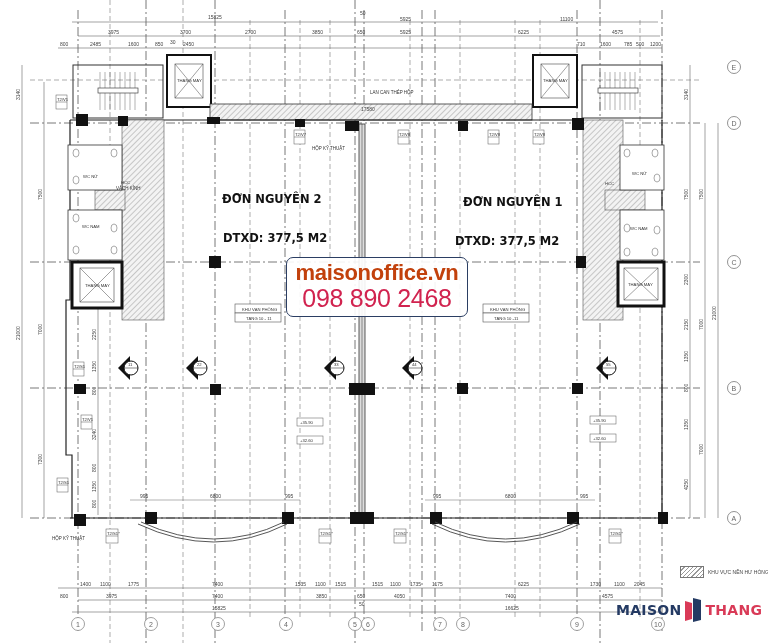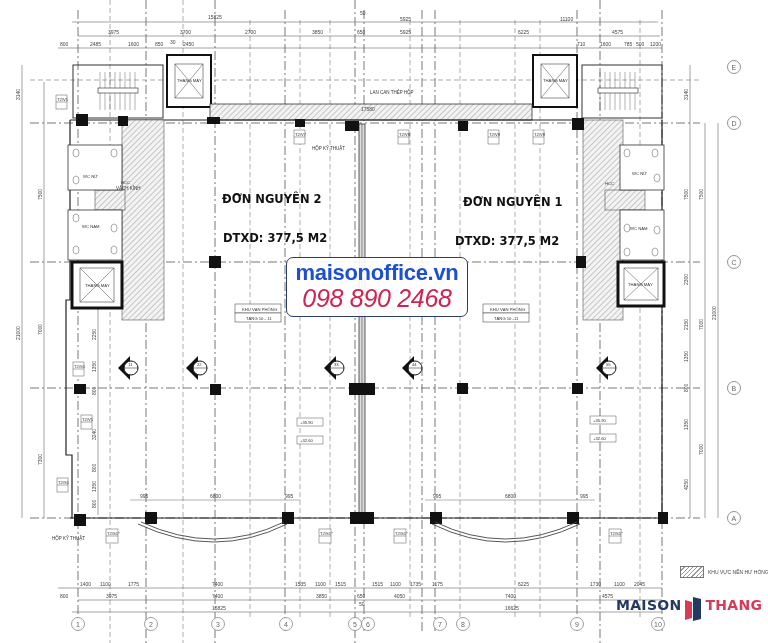--- a/index.html
+++ b/index.html
@@ -9,23 +9,23 @@
   .dimv { font-family:"Liberation Sans", sans-serif; font-size:5px; fill:#444; }
   .lbl { font-family:"Liberation Sans", sans-serif; font-size:4.5px; fill:#333; }
   .title { font-family:"DejaVu Sans", sans-serif; font-weight:bold; font-size:11.5px; fill:#111; }
   .bub { font-family:"Liberation Sans", sans-serif; font-size:7px; fill:#666; }
   .tag { font-family:"Liberation Sans", sans-serif; font-size:4.2px; fill:#333; }
   .watermark {
     position:absolute; left:286px; top:257px; width:182px; height:60px;
     border:1.3px solid #2b3e63; border-radius:7px; background:rgba(255,255,255,0.9);
     text-align:center; box-sizing:border-box;
   }
-  .wm-site { display:block; font-family:"Liberation Sans", sans-serif; font-size:22px; font-weight:bold; color:#1d4ed8; line-height:24px; margin-top:3px; letter-spacing:-0.3px; }
-  .wm-phone { display:block; font-family:"Liberation Sans", sans-serif; font-size:25px; color:#d1234f; line-height:27px; letter-spacing:-0.3px;font-style:italic; }
-  .logo { position:absolute; left:616px; top:597px; height:26px; display:flex; }
+  .wm-site { display:block; font-family:"Liberation Sans", sans-serif; font-size:22px; font-weight:bold; color:#c2410c; line-height:24px; margin-top:3px; letter-spacing:-0.3px; }
+  .wm-phone { display:block; font-family:"Liberation Sans", sans-serif; font-size:25px; color:#d1234f; line-height:27px; letter-spacing:-0.3px; }
+  .logo { position:absolute; left:616px; top:597px; height:26px; display:flex; align-items:center; }
   .logo-left { font-family:"DejaVu Sans", sans-serif; font-weight:bold; font-size:14px; color:#243a63; letter-spacing:0.3px; }
   .logo-right { font-family:"DejaVu Sans", sans-serif; font-weight:bold; font-size:14px; color:#d93a57; letter-spacing:0.3px; }
   .logo-mark { width:16px; height:24px; margin:0 4px; position:relative; }
   .legend { position:absolute; left:680px; top:566px; display:flex; align-items:center; }
   .legend-swatch { width:22px; height:10px; border:1px solid #777; background:repeating-linear-gradient(135deg,#fff 0 2px,#999 2px 3px); }
   .legend-text { font-family:"Liberation Sans", sans-serif; font-size:5px; color:#444; margin-left:4px; white-space:nowrap; }
 </style>
 </head>
 <body>
 

